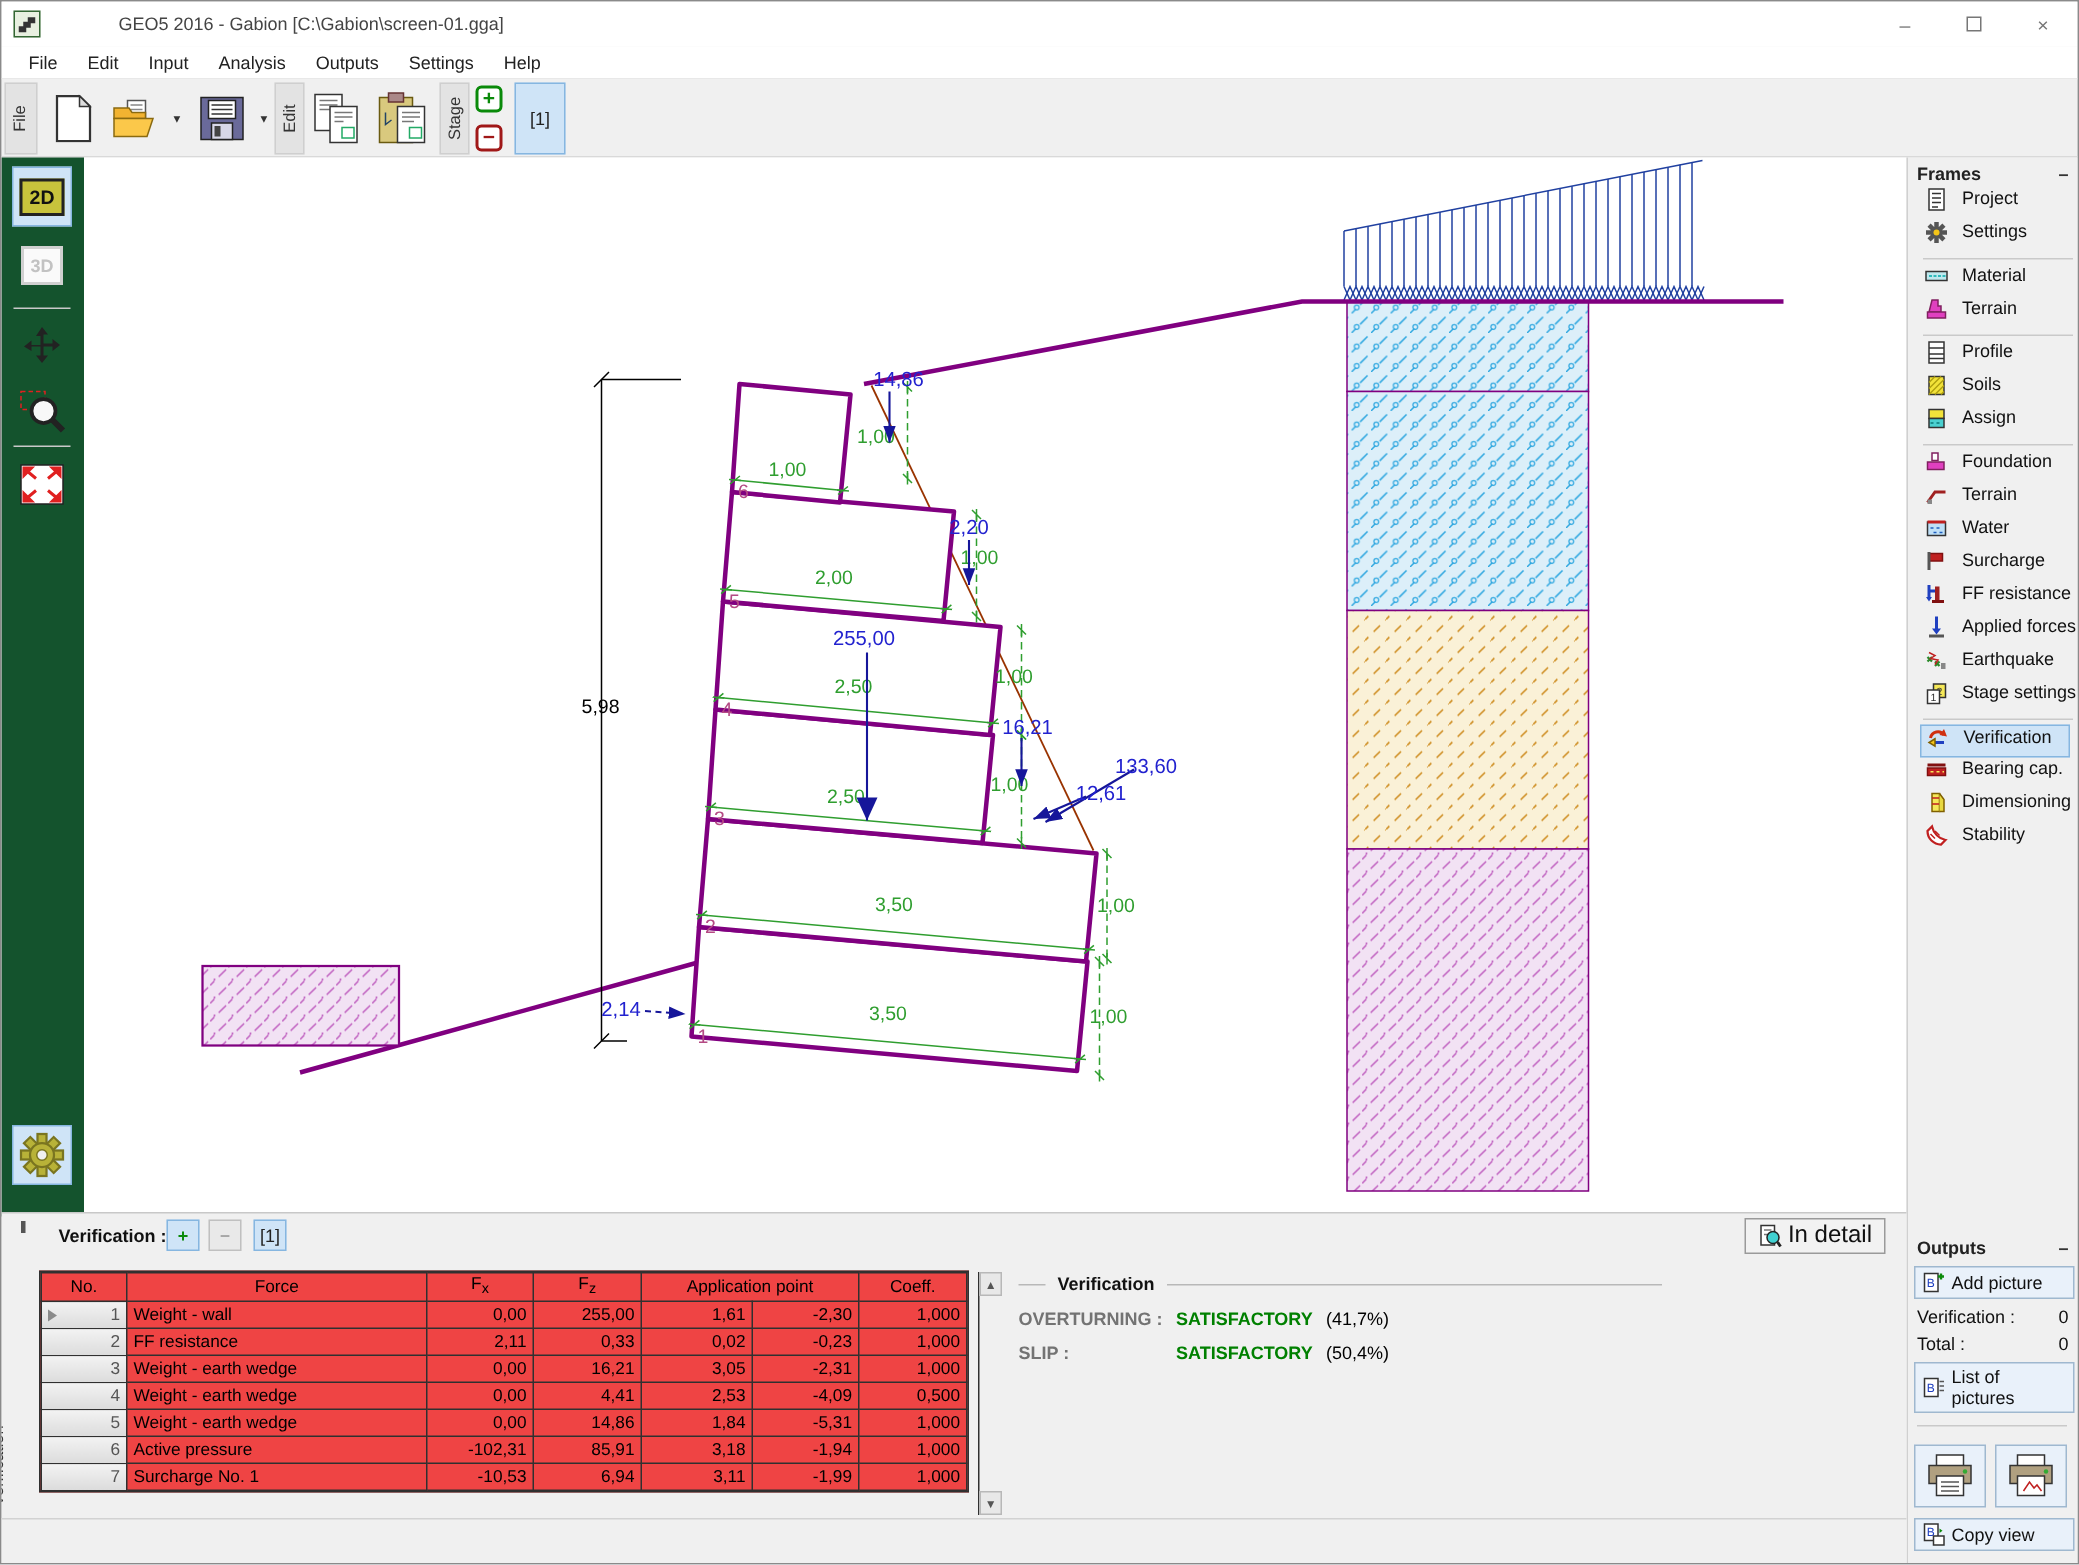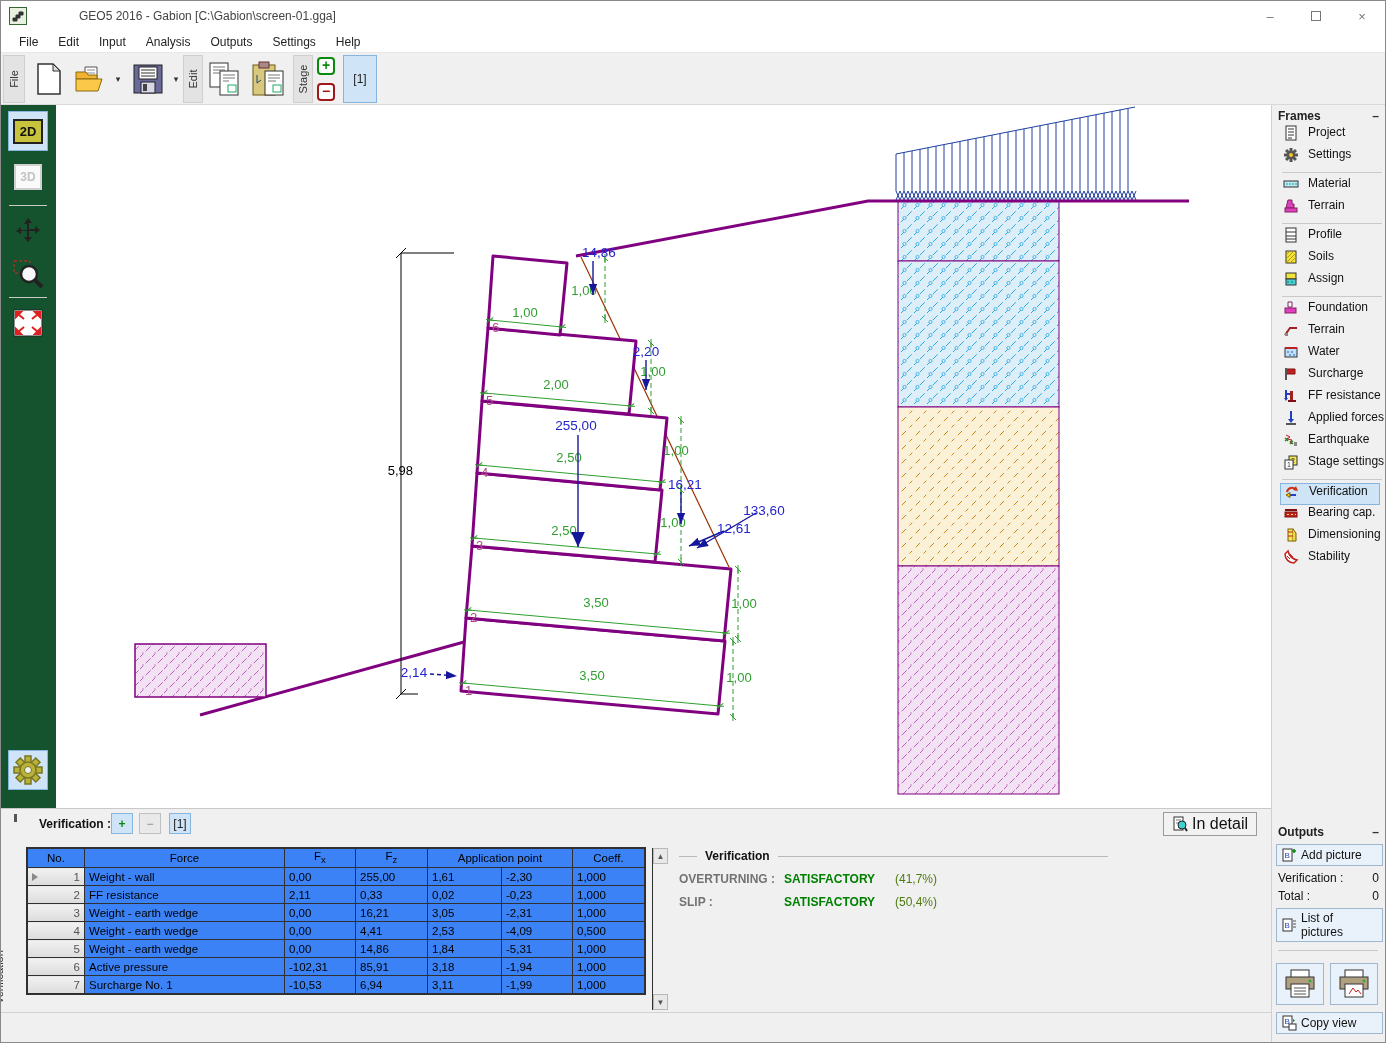--- a/index.html
+++ b/index.html
@@ -63,39 +63,39 @@
   .bottom { position:absolute; left:0; top:807px; width:1270px; height:236px; background:#f0f0f0; border-top:1px solid #c8c8c8; }
   .vstrip { position:absolute; left:0; top:0; width:30px; height:203px; }
   .vstrip .rot { position:absolute; left:4px; bottom:8px; transform:rotate(-90deg); transform-origin:left bottom; font-size:11px; color:#333; white-space:nowrap; }
   .grip { position:absolute; left:13px; top:5px; width:3px; height:8px; background:#555; }
   .vbar-title { position:absolute; left:38px; top:8px; font-size:12px; font-weight:bold; color:#111; }
   .vbar-btn { position:absolute; top:4px; width:22px; height:21px; display:flex; align-items:center; justify-content:center; border:1px solid #86b6e0; background:#cfe4f7; font-size:12px; }
   .vbar-btn.gray { background:#e9e9e9; border:1px solid #c0c0c0; color:#888; }
   .indetail { position:absolute; right:14px; top:3px; height:24px; background:#f2f2f2; border:1px solid #9a9a9a; font-size:16px; color:#111; display:flex; align-items:center; gap:4px; padding:0 8px; }
 
   
-  .ftable { position:absolute; left:25px; top:38px; border:1px solid #303030; background:#3b82f6; }
+  .ftable { position:absolute; left:25px; top:38px; border:1px solid #303030; background:#ef4444; }
   .ftable table { border-collapse:collapse; table-layout:fixed; font-size:11.5px; color:#000; }
   .ftable th, .ftable td { border:1px solid #303030; padding:0 4px; height:18px; overflow:hidden; white-space:nowrap; }
   .ftable th { font-weight:normal; text-align:center; height:19px; }
-  .ftable td.num { }
+  .ftable td.num { text-align:right; }
   .ftable td.rowno { background:linear-gradient(#f2f2f2,#dcdcdc); color:#555; text-align:right; position:relative; }
   .rowptr { position:absolute; left:4px; top:5px; width:0; height:0; border-left:6px solid #8a8a8a; border-top:4px solid transparent; border-bottom:4px solid transparent; }
   .tscroll { position:absolute; left:625px; top:0px; width:16px; height:162px; background:#f0f0f0; border-left:1px solid #303030; }
   .tscroll .arr { position:absolute; left:0; width:15px; height:16px; background:#e8e8e8; border:1px solid #b8b8b8; font-size:8px; color:#555; text-align:center; line-height:15px; }
 
   
   .results { position:absolute; left:678px; top:40px; width:560px; }
   .res-head { display:flex; align-items:center; gap:8px; }
   .res-head .line { height:1px; background:#b8b8b8; }
   .res-head .t { font-size:12px; font-weight:bold; color:#111; }
   .res-row { display:flex; margin-top:9px; font-size:12px; }
   .res-row .n { width:105px; font-weight:bold; color:#737373; }
   .res-row .s { width:100px; font-weight:bold; }
-  .res-row .p { color:#4d7c0f;margin-left:11px; }
+  .res-row .p { color:#000000; }
 
   .statusbar { position:absolute; left:0; top:203px; width:1270px; height:33px; background:#f0f0f0; border-top:1px solid #d2d2d2; }
 
   svg text { font-family:"Liberation Sans","DejaVu Sans",sans-serif; }
 </style>
 </head>
 <body>
 
 <div id="window">
 

